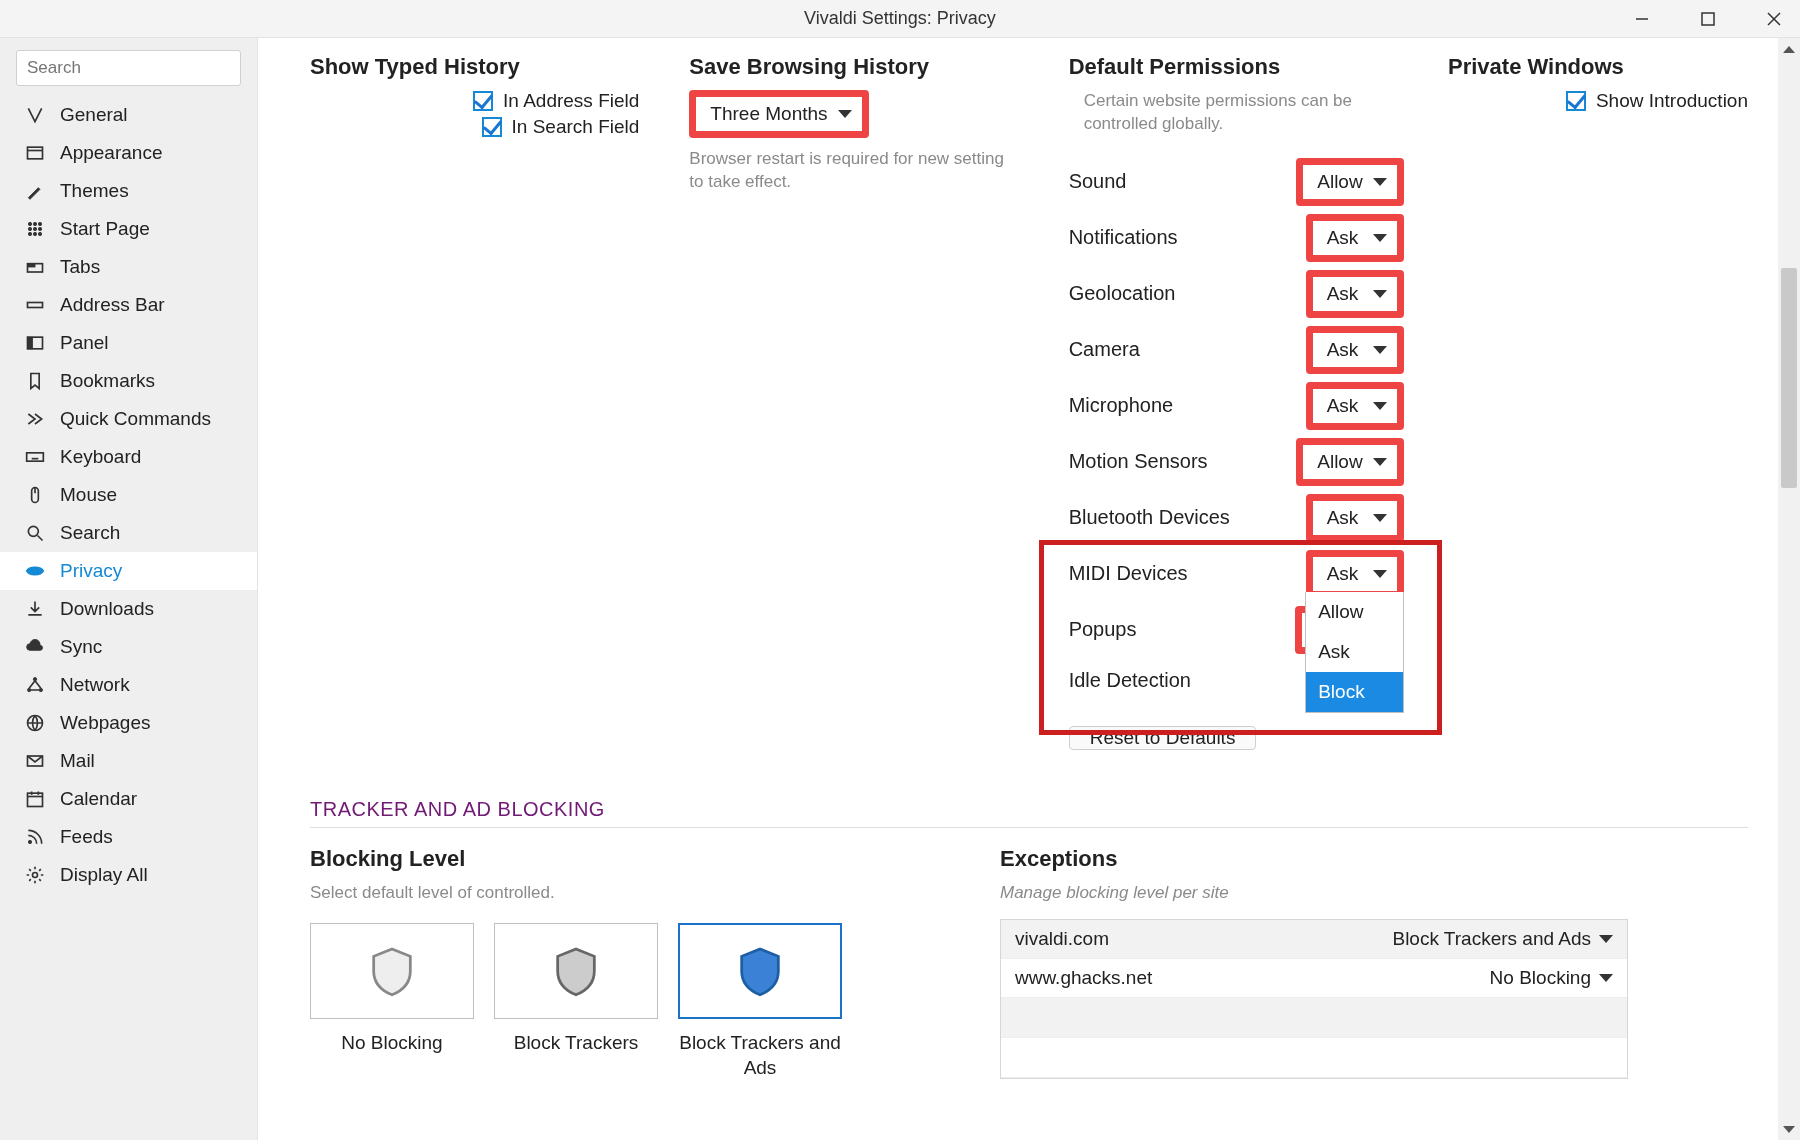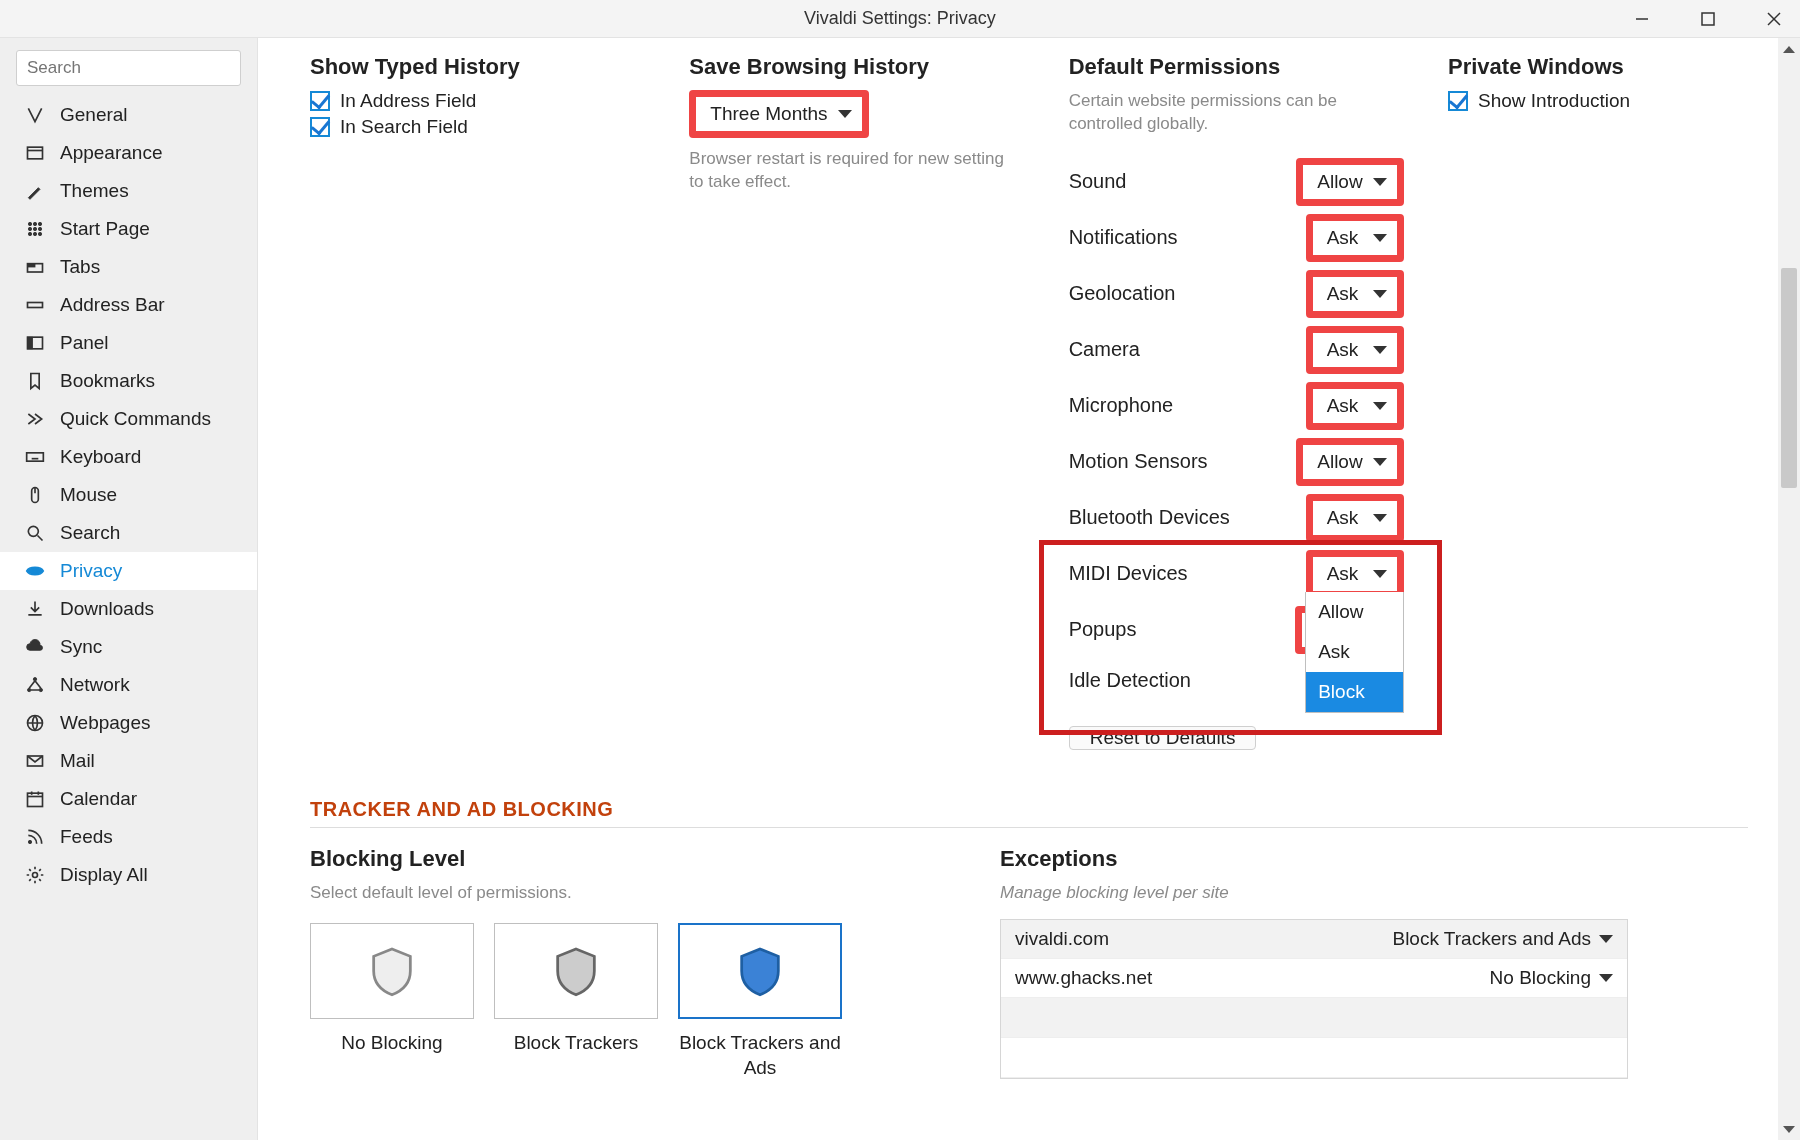--- a/index.html
+++ b/index.html
@@ -18,39 +18,39 @@
   .nav-item { display:flex; align-items:center; gap:14px; padding:8px 20px 8px 24px; font-size:19px; cursor:default;}
   .nav-item.active { color:#1589d6; background:#fff; }
   .nav-item.active .nav-icon svg * { stroke:#1589d6; fill:#1589d6; }
   .nav-icon { width:22px; height:22px; display:flex; align-items:center; justify-content:center;}
   .nav-icon svg { width:20px; height:20px; stroke:#333; fill:#333;}
   
   .content { flex:1; overflow:auto; padding:16px 52px 40px 52px; position:relative;}
   .cols { display:flex; gap:50px; }
   .col { flex:1; min-width:300px; }
   h3 { font-size:22px; font-weight:600; margin-bottom:10px;}
-  .check { display:flex; align-items:center; gap:10px; margin:4px 0; font-size:19px;}
+  .check { display:flex; align-items:center; gap:10px; margin:4px 0; font-size:19px;justify-content:flex-end;}
   .check .box { width:20px; height:20px; border:2px solid #1589d6; position:relative; }
   .check .box::after { content:""; position:absolute; left:3px; top:-2px; width:8px; height:14px; border-right:3px solid #1976d2; border-bottom:3px solid #1976d2; transform:rotate(40deg);}
   .select { display:inline-flex; align-items:center; justify-content:space-between; border:7px solid #ef4444; border-radius:4px; background:#fff; padding:6px 10px 6px 14px; font-size:19px; min-width:98px; cursor:default;}
   .select.wide { min-width:170px;}
   .select .caret { margin-left:10px;}
   .caret { width:0; height:0; border-left:7px solid transparent; border-right:7px solid transparent; border-top:8px solid #333;}
   .hint { color:#8a8a8a; font-size:17px; margin-top:10px; line-height:1.35;}
   .perm-row { display:flex; align-items:center; justify-content:space-between; margin:8px 0; width:335px;}
   .perm-row .label { font-size:20px;}
   .reset-btn { display:inline-block; border:1px solid #cfcfcf; border-radius:4px; background:#fafafa; padding:0 20px; font-size:19px; margin-top:18px;}
   
   .highlight { position:absolute; border:5px solid #cc1f1f; pointer-events:none;}
   
   .dropdown { position:absolute; width:98px; background:#fff; border:1px solid #bfbfbf; border-top:none; z-index:5;}
   .dropdown .opt { padding:9px 12px; font-size:19px;}
   .dropdown .opt.sel { background:#1a8ae2; color:#fff;}
   
-  .section-title { font-size:20px; font-weight:700; letter-spacing:0.5px; margin:48px 0 6px 0; color:#c2410c;}
+  .section-title { font-size:20px; font-weight:400; letter-spacing:0.5px; margin:48px 0 6px 0; color:#701a75;}
   .hr { height:1px; background:#ddd; margin-bottom:18px;}
   
   .cards { display:flex; gap:20px; margin-top:18px;}
   .card { width:164px; text-align:center;}
   .card .tile { height:96px; border:1px solid #bfbfbf; display:flex; align-items:center; justify-content:center; background:#fff;}
   .card.sel .tile { border:2px solid #1a73c9;}
   .card .cap { margin-top:12px; font-size:19px; line-height:1.3;}
   .shield { width:44px; height:52px;}
   
   .exc-list { border:1px solid #d6d6d6; background:#fff; margin-top:14px; width:628px;}
@@ -312,21 +312,21 @@
         <h3>Save Browsing History</h3>
         <div class="select wide">
             <span>Three Months</span>
             <span class="caret"></span>
           </div>
         <div class="hint">Browser restart is required for new setting to take effect.</div>
       </div>
 
       <div class="col" style="max-width:360px; position:relative;">
         <h3>Default Permissions</h3>
-        <div class="hint" style="margin-top:2px;">Certain website permissions can be controlled globally.</div>
+        <div class="hint" style="margin-top:2px;margin-left:15px;">Certain website permissions can be controlled globally.</div>
         <div style="height:14px;"></div>
         <div id="perm-rows">
             <div class="perm-row">
               <span class="label">Sound</span>
               <div class="select">
                 <span>Allow</span>
                 <span class="caret"></span>
               </div>
             </div>
             <div class="perm-row">
@@ -414,21 +414,21 @@
           </div>
       </div>
     </div>
 
     <div class="section-title">TRACKER AND AD BLOCKING</div>
     <div class="hr"></div>
 
     <div class="cols">
       <div class="col" style="max-width:640px;">
         <h3>Blocking Level</h3>
-        <div class="hint" style="margin-top:2px;">Select default level of permissions.</div>
+        <div class="hint" style="margin-top:2px;">Select default level of controlled.</div>
         <div class="cards">
           <div class="card">
             <div class="tile">
                 <svg class="shield" viewBox="0 0 24 28">
                   <path d="M12 2 L22 6 V14 C22 21 17 25 12 27 C7 25 2 21 2 14 V6 Z" fill="#eee" stroke="#888" stroke-width="1.5"></path>
                 </svg>
               </div>
             <div class="cap">No Blocking</div>
           </div>
           <div class="card">

